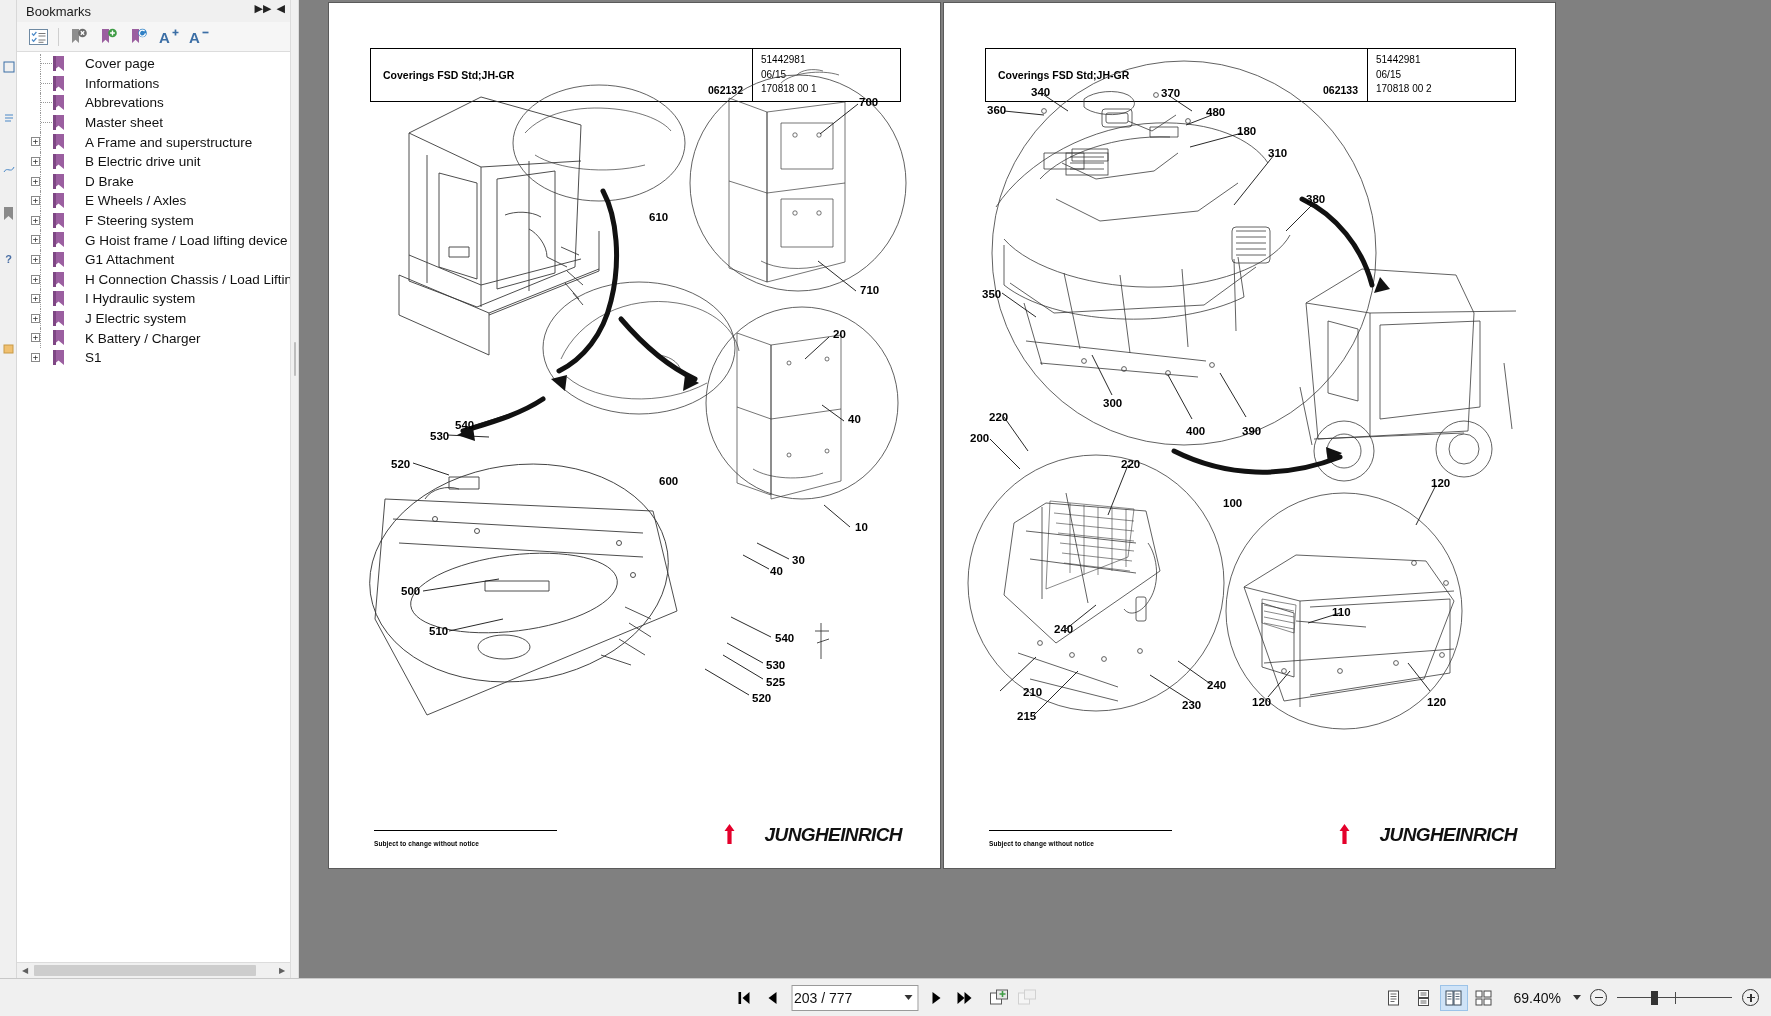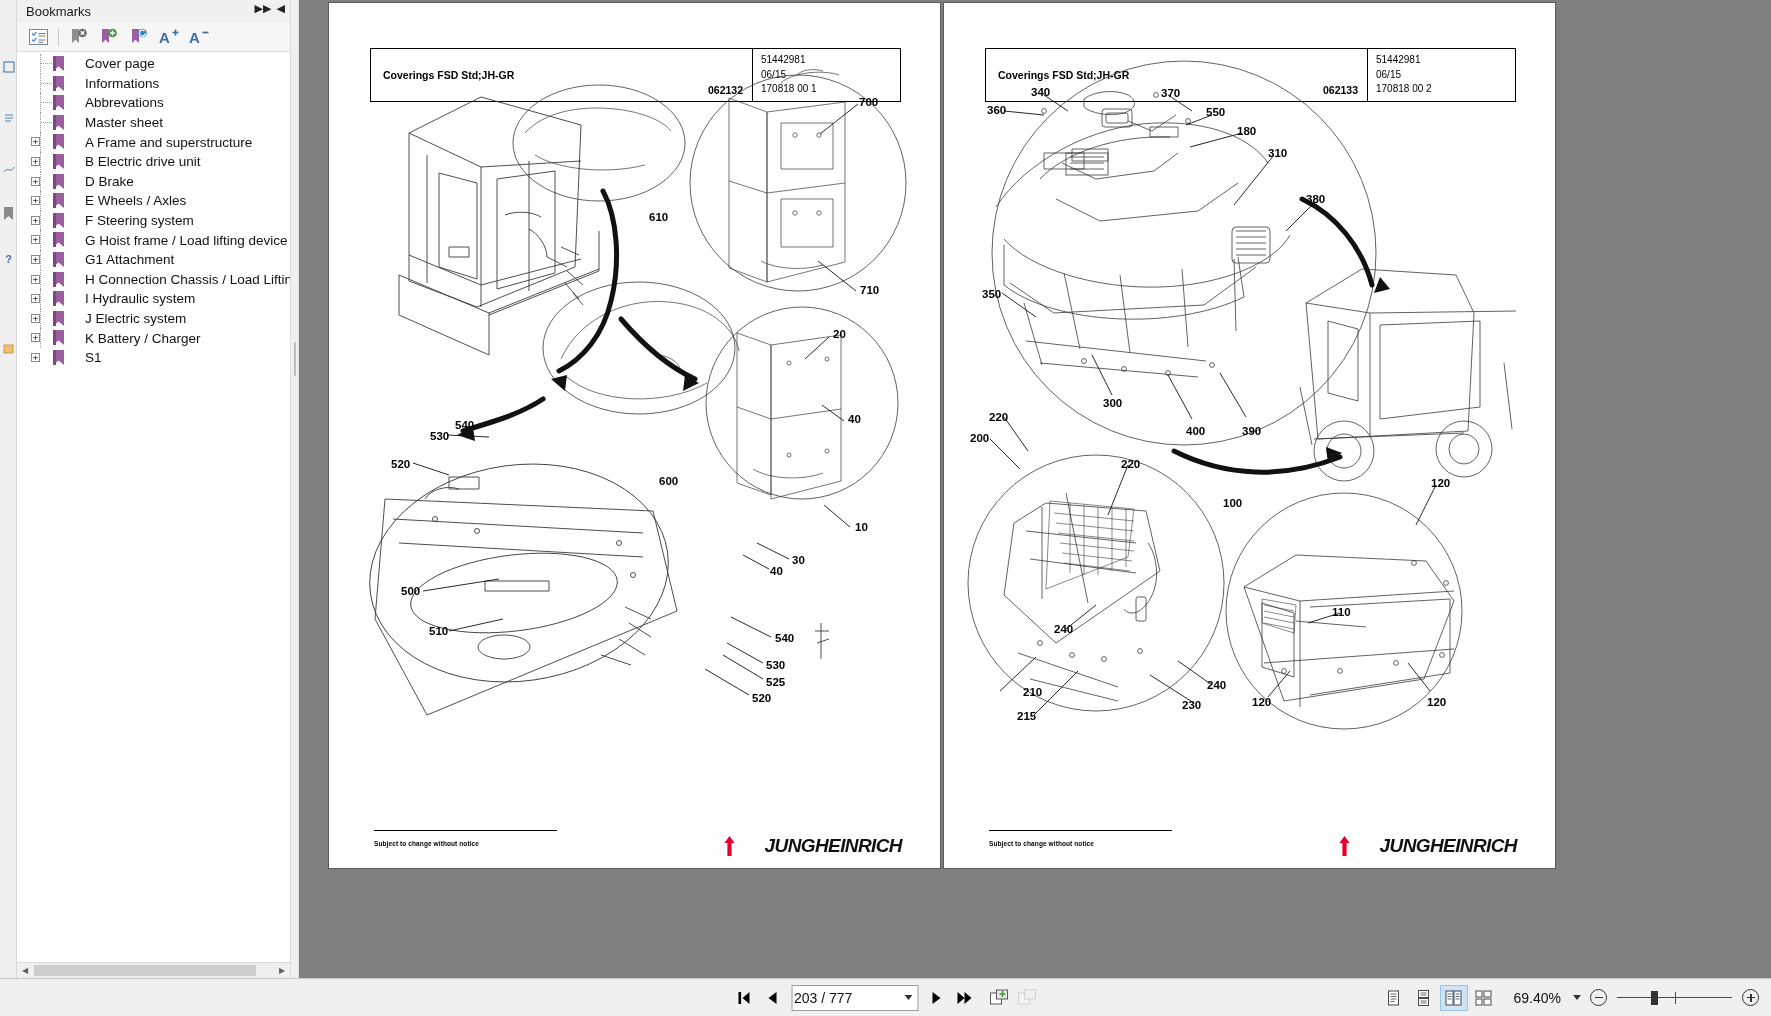--- a/index.html
+++ b/index.html
@@ -137,22 +137,22 @@
   
   .pg-footer-line {
     position: absolute; left: 45px; bottom: 37px; width: 183px;
     border-top: 1.3px solid #000;
   }
   .pg-footer-txt {
     position: absolute; left: 45px; bottom: 21px;
     font-size: 6.5px; font-weight: bold; color: #000; letter-spacing: .1px;
   }
   .logo {
-    position: absolute; right: 38px; bottom: 11px;
-    display: flex; align-items: center; gap: 32px;
+    position: absolute; right: 38px; bottom: 22px;
+    display: flex; align-items: flex-start; gap: 32px;
   }
   .logo-word {
     font-family: "Liberation Sans", sans-serif;
     font-size: 19px; font-weight: bold; font-style: italic;
     letter-spacing: -0.6px; color: #111;
   }
   .logo-arrow { position: relative; width: 11px; height: 20px; margin-right: -2px; }
 
   
   .art { position: absolute; left: 0; top: 0; width: 611px; height: 865px; }
@@ -768,21 +768,21 @@
             <path d="M486 688l-22-28"></path>
             <path d="M492 482l-20 40"></path>
           </g>
         </svg>
       </div>
 
       <div id="callouts-1">
           <span class="cal" style="left: 87px; top: 83px;">340</span>
           <span class="cal" style="left: 217px; top: 84px;">370</span>
           <span class="cal" style="left: 43px; top: 101px;">360</span>
-          <span class="cal" style="left: 262px; top: 103px;">550</span>
+          <span class="cal" style="left: 262px; top: 103px;">480</span>
           <span class="cal" style="left: 293px; top: 122px;">180</span>
           <span class="cal" style="left: 324px; top: 144px;">310</span>
           <span class="cal" style="left: 362px; top: 190px;">380</span>
           <span class="cal" style="left: 38px; top: 285px;">350</span>
           <span class="cal" style="left: 159px; top: 394px;">300</span>
           <span class="cal" style="left: 242px; top: 422px;">400</span>
           <span class="cal" style="left: 298px; top: 422px;">390</span>
           <span class="cal" style="left: 45px; top: 408px;">220</span>
           <span class="cal" style="left: 26px; top: 429px;">200</span>
           <span class="cal" style="left: 177px; top: 455px;">220</span>

